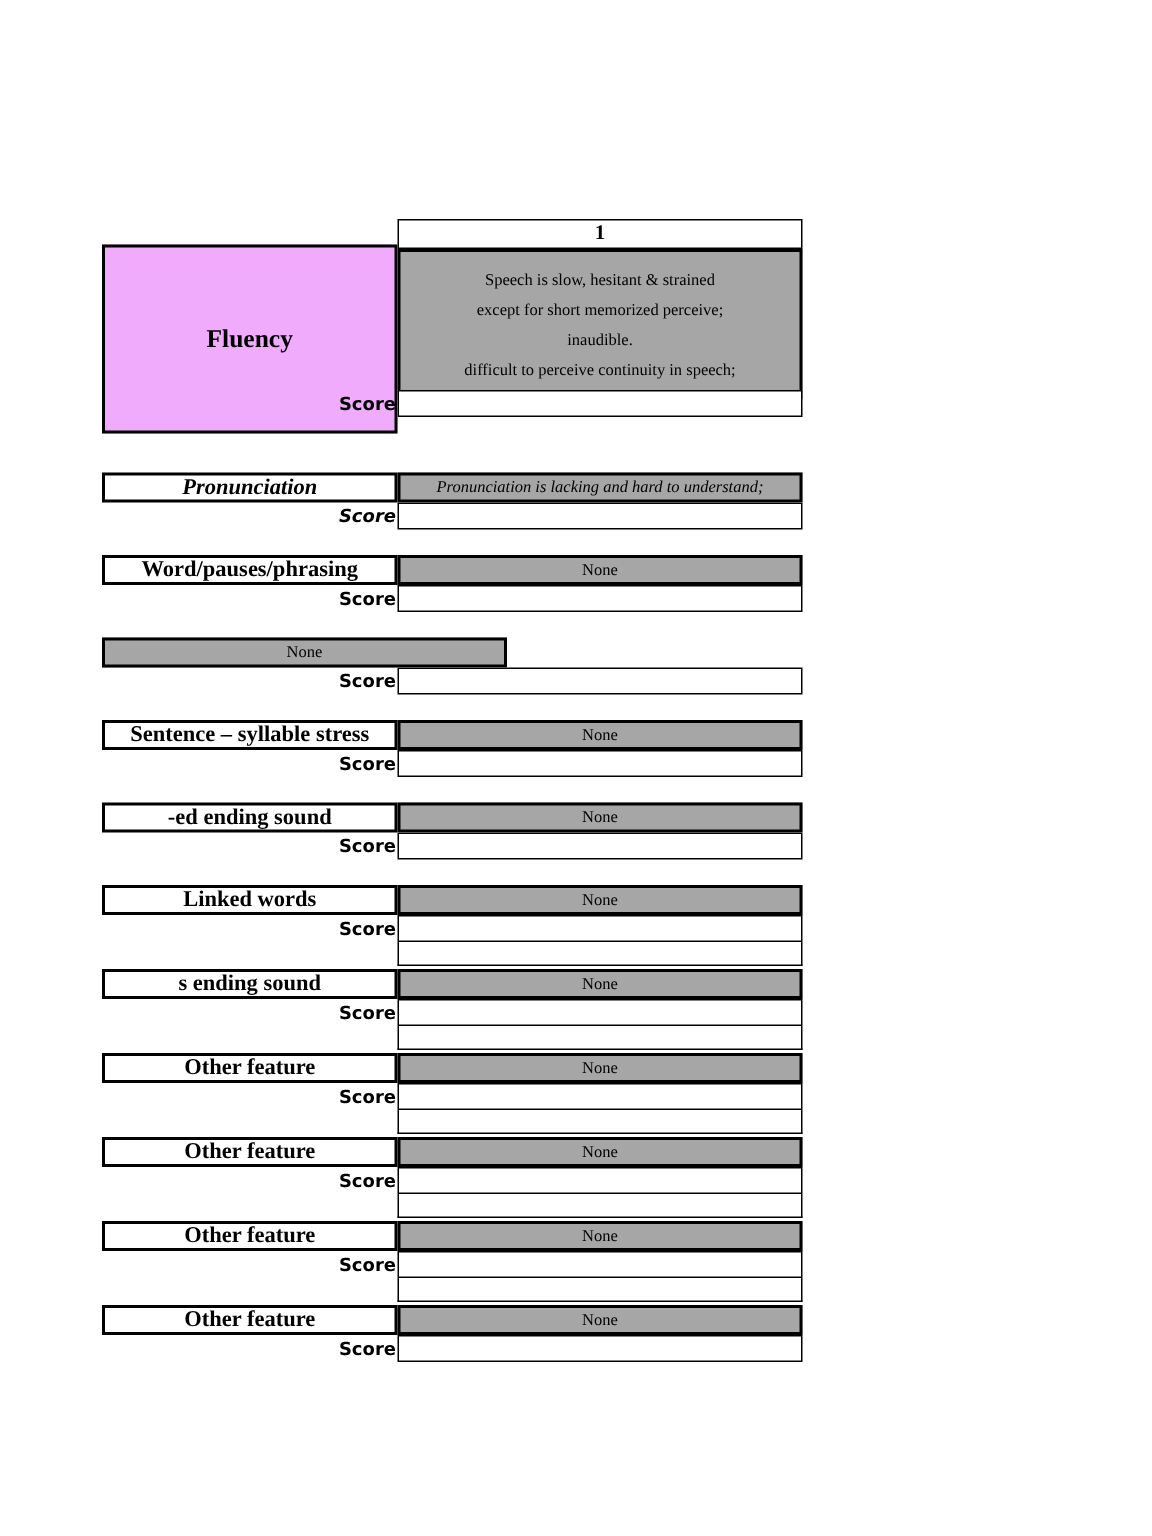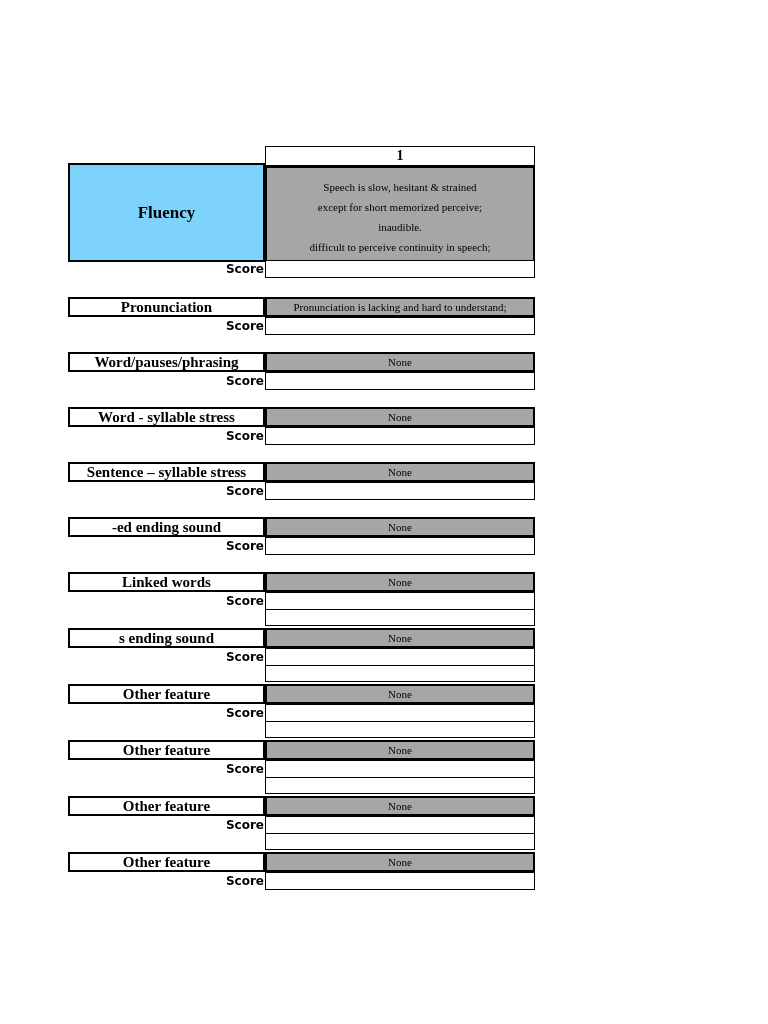--- a/index.html
+++ b/index.html
@@ -38,24 +38,24 @@
   }
 
   
   .fluency-row {
     display: flex;
     height: 94px;
     align-items: flex-start;
   }
   .fluency-label {
     flex: 0 0 197px;
-    height: 99px;
+    height: 126px;
     margin-top: -3px;
     border: 2px solid var(--border, #000);
-    background: #7dd3fc;
+    background: #f0abfc;
     display: flex;
     align-items: center;
     justify-content: center;
     font-weight: bold;
     font-size: 17px;
     position: relative;
     z-index: 1;
   }
   .fluency-desc {
     flex: 0 0 270px;
@@ -85,21 +85,21 @@
     height: 18px;
     border: 1px solid var(--border, #000);
     background: #fff;
     font-size: 12px;
     line-height: 16px;
     padding: 0 3px;
   }
 
   
   .sections > .section { margin-top: 17px; }
-  .sections > .section:first-child { margin-top: 19px; }
+  .sections > .section:first-child { margin-top: 37px; font-style: italic; }
   .sections > .section.has-extra + .section { margin-top: 2px; }
 
   .section-label-row { display: flex; height: 20px; }
   .section-label {
     flex: 0 0 197px;
     border: 2px solid var(--border, #000);
     background: #fff;
     display: flex;
     align-items: center;
     justify-content: center;
@@ -170,21 +170,20 @@
           <div class="section-value">None</div>
         </div>
         <div class="score-row">
           <div class="score-label">Score</div>
           <div class="score-box"></div>
         </div>
 
       </div>
         <div class="section">
         <div class="section-label-row">
-          <div class="section-label">Word - syllable stress</div>
           <div class="section-value">None</div>
         </div>
         <div class="score-row">
           <div class="score-label">Score</div>
           <div class="score-box"></div>
         </div>
 
       </div>
         <div class="section">
         <div class="section-label-row">

